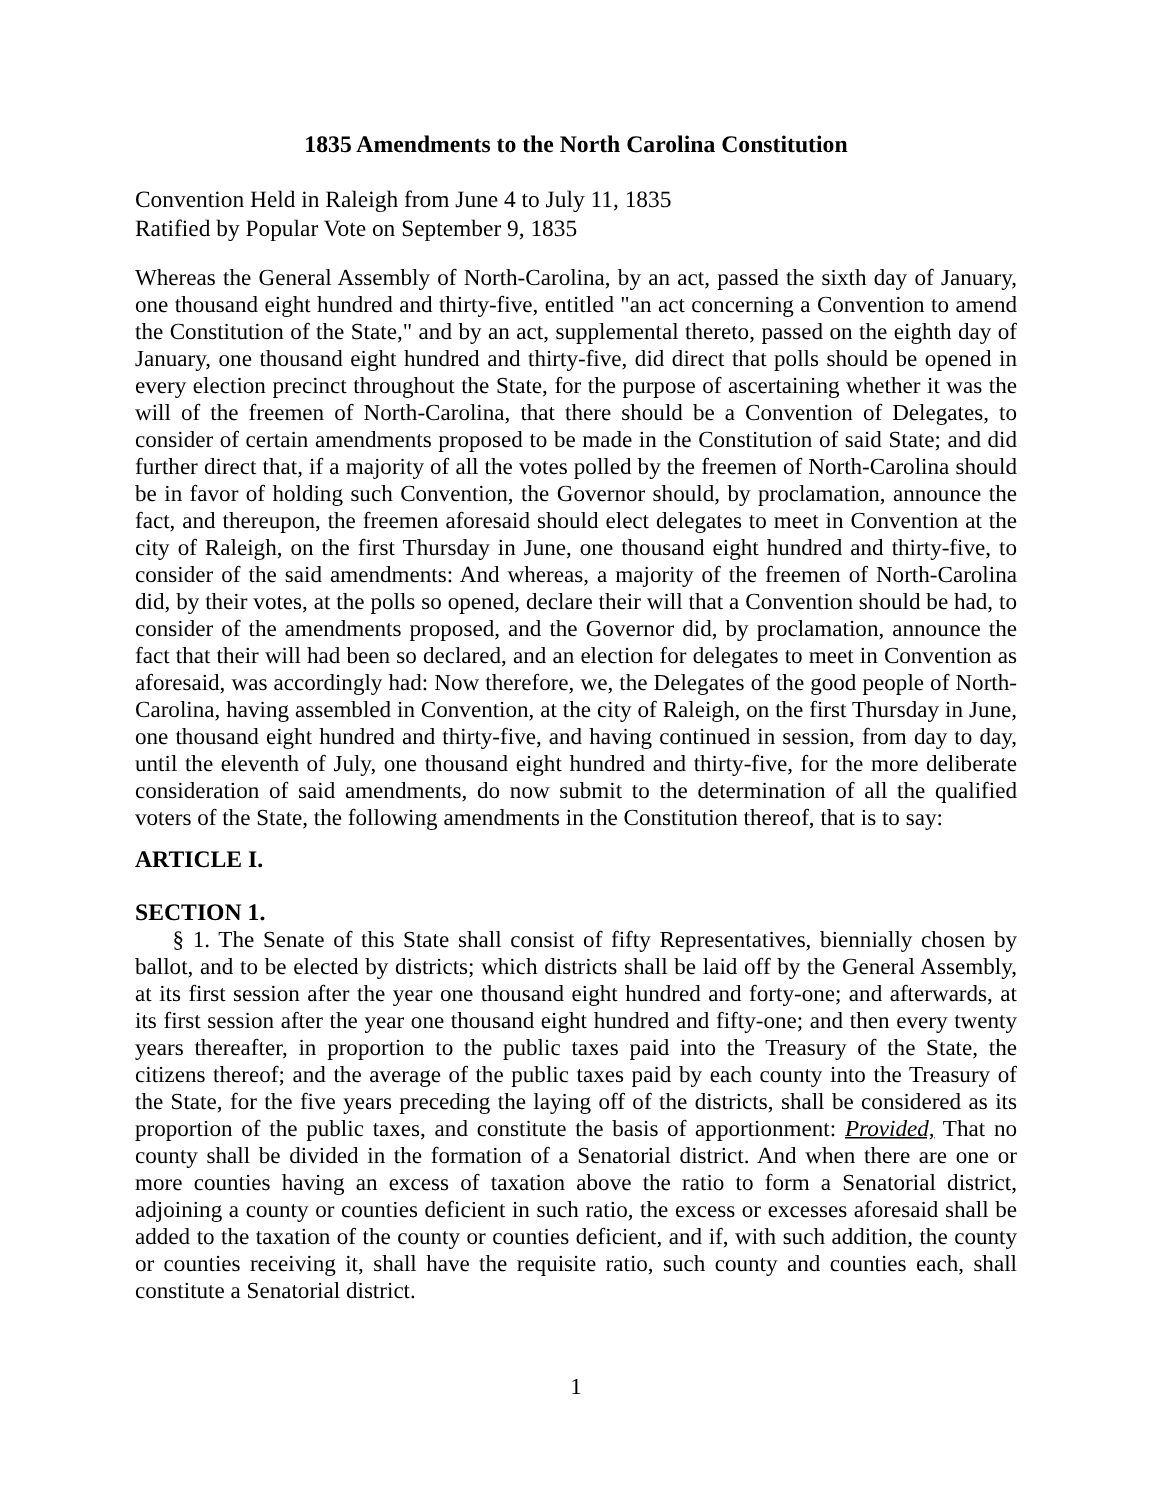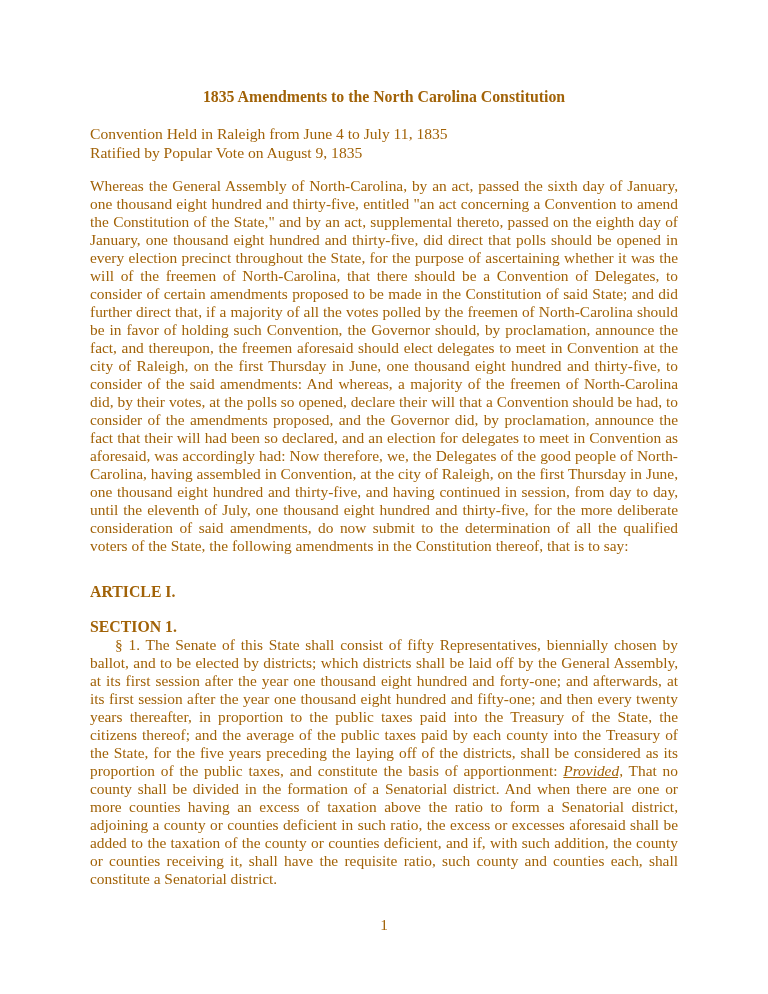--- a/index.html
+++ b/index.html
@@ -7,21 +7,21 @@
     padding: 0;
     background: #ffffff;
   }
   .page {
     width: 768px;
     height: 994px;
     box-sizing: border-box;
     padding: 88px 90px 0 90px;
     position: relative;
     background: #ffffff;
-    color: #a16207;
+    color: #000000;
     font-family: "Liberation Serif", "DejaVu Serif", serif;
     overflow: hidden;
   }
   .title {
     font-size: 15.8px;
     line-height: 18px;
     font-weight: bold;
     text-align: center;
     margin: 0 0 18px 0;
   }
@@ -31,21 +31,21 @@
     text-align: left;
     margin: 0 0 15px 0;
   }
   .body-text {
     font-size: 15.4px;
     line-height: 18px;
     text-align: justify;
     margin: 0;
   }
   .preamble {
-    margin-bottom: 28px;
+    margin-bottom: 10px;
   }
   .heading {
     font-size: 15.8px;
     line-height: 18px;
     font-weight: bold;
     margin: 0;
   }
   .article-heading {
     margin-bottom: 17px;
   }
@@ -68,21 +68,21 @@
     line-height: 18px;
   }
 </style>
 </head>
 <body>
 
 <div class="page">
 
   <h1 class="title">1835 Amendments to the North Carolina Constitution</h1>
 
-  <p class="subtitle"><span>Convention Held in Raleigh from June 4 to July 11, 1835</span><br><span>Ratified by Popular Vote on August 9, 1835</span></p>
+  <p class="subtitle"><span>Convention Held in Raleigh from June 4 to July 11, 1835</span><br><span>Ratified by Popular Vote on September 9, 1835</span></p>
 
   <p class="body-text preamble">Whereas the General Assembly of North-Carolina, by an act, passed the sixth day of January, one thousand eight hundred and thirty-five, entitled "an act concerning a Convention to amend the Constitution of the State," and by an act, supplemental thereto, passed on the eighth day of January, one thousand eight hundred and thirty-five, did direct that polls should be opened in every election precinct throughout the State, for the purpose of ascertaining whether it was the will of the freemen of North-Carolina, that there should be a Convention of Delegates, to consider of certain amendments proposed to be made in the Constitution of said State; and did further direct that, if a majority of all the votes polled by the freemen of North-Carolina should be in favor of holding such Convention, the Governor should, by proclamation, announce the fact, and thereupon, the freemen aforesaid should elect delegates to meet in Convention at the city of Raleigh, on the first Thursday in June, one thousand eight hundred and thirty-five, to consider of the said amendments: And whereas, a majority of the freemen of North-Carolina did, by their votes, at the polls so opened, declare their will that a Convention should be had, to consider of the amendments proposed, and the Governor did, by proclamation, announce the fact that their will had been so declared, and an election for delegates to meet in Convention as aforesaid, was accordingly had: Now therefore, we, the Delegates of the good people of North-Carolina, having assembled in Convention, at the city of Raleigh, on the first Thursday in June, one thousand eight hundred and thirty-five, and having continued in session, from day to day, until the eleventh of July, one thousand eight hundred and thirty-five, for the more deliberate consideration of said amendments, do now submit to the determination of all the qualified voters of the State, the following amendments in the Constitution thereof, that is to say:</p>
 
   <h2 class="heading article-heading">ARTICLE I.</h2>
 
   <h2 class="heading section-heading">SECTION 1.</h2>
 
   <p class="body-text section1"><span>§ 1. The Senate of this State shall consist of fifty Representatives, biennially chosen by ballot, and to be elected by districts; which districts shall be laid off by the General Assembly, at its first session after the year one thousand eight hundred and forty-one; and afterwards, at its first session after the year one thousand eight hundred and fifty-one; and then every twenty years thereafter, in proportion to the public taxes paid into the Treasury of the State, the citizens thereof; and the average of the public taxes paid by each county into the Treasury of the State, for the five years preceding the laying off of the districts, shall be considered as its proportion of the public taxes, and constitute the basis of apportionment: </span><span class="italic">Provided,</span><span> That no county shall be divided in the formation of a Senatorial district. And when there are one or more counties having an excess of taxation above the ratio to form a Senatorial district, adjoining a county or counties deficient in such ratio, the excess or excesses aforesaid shall be added to the taxation of the county or counties deficient, and if, with such addition, the county or counties receiving it, shall have the requisite ratio, such county and counties each, shall constitute a Senatorial district.</span></p>
 
   <div class="page-number">1</div>

